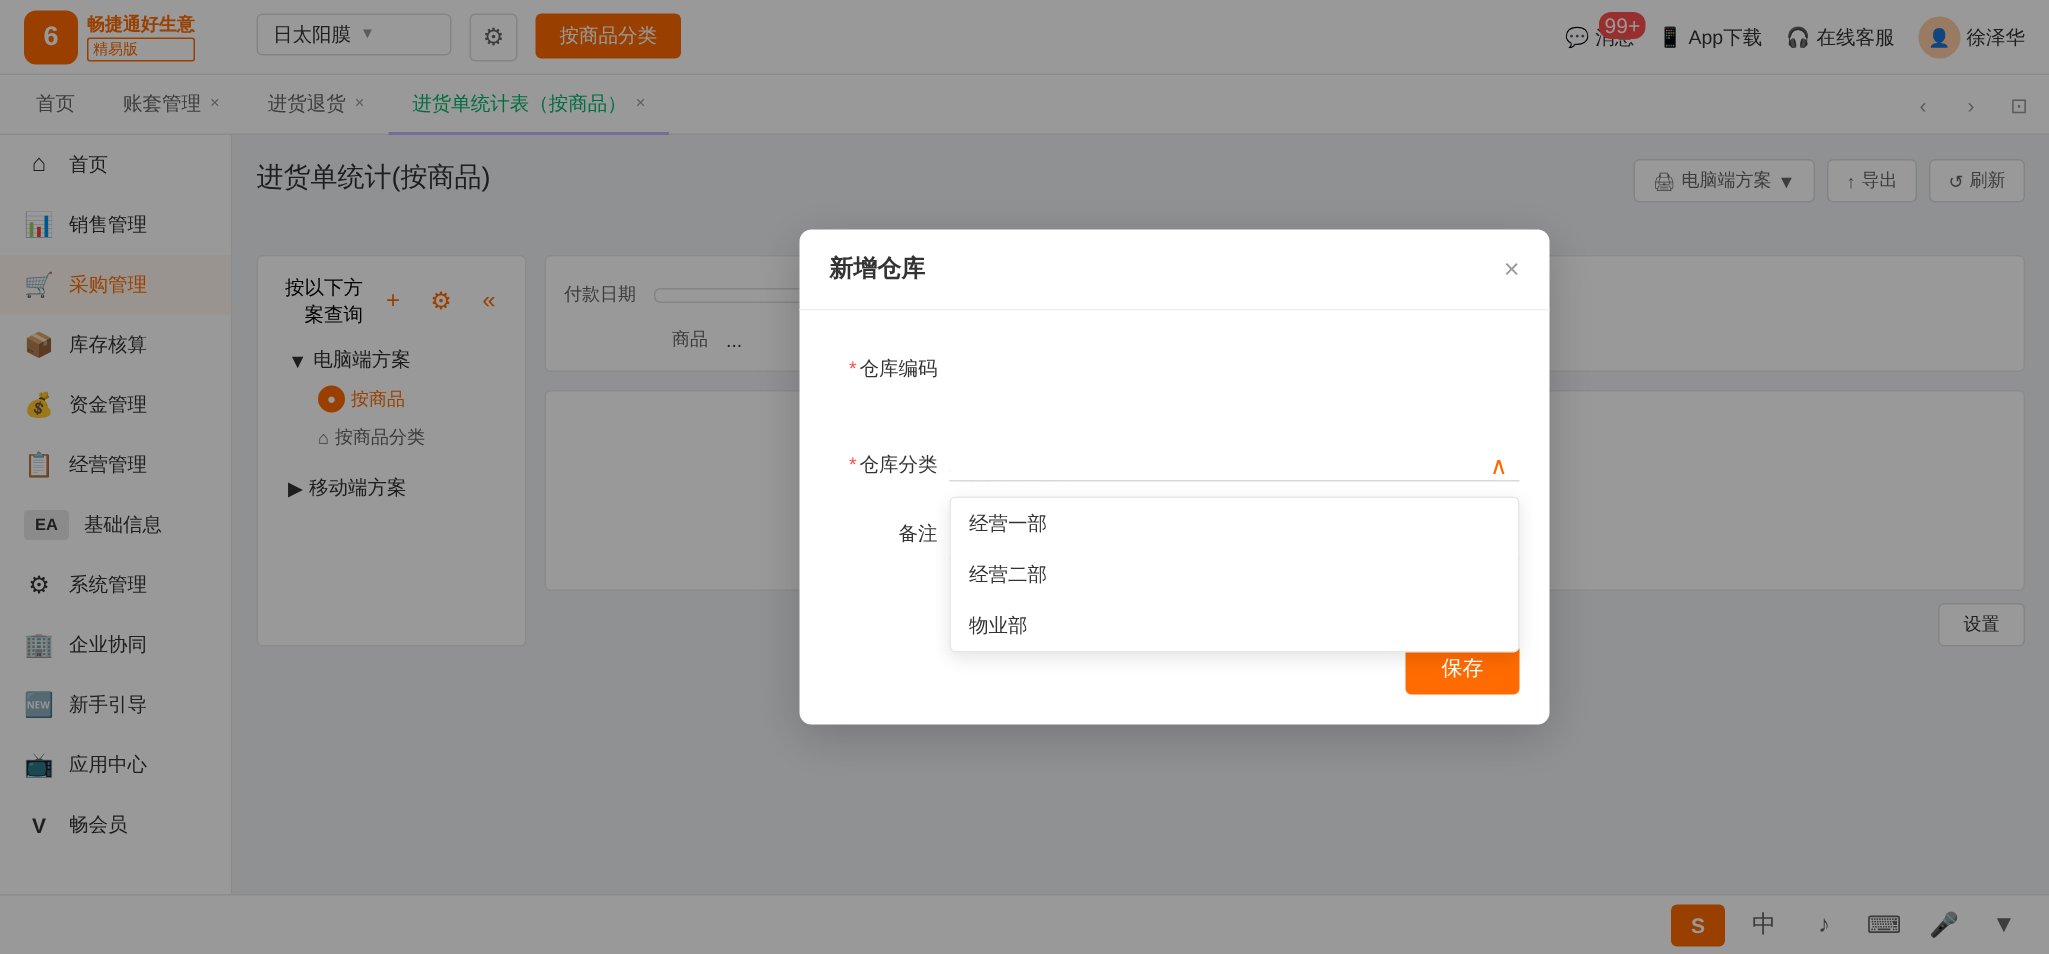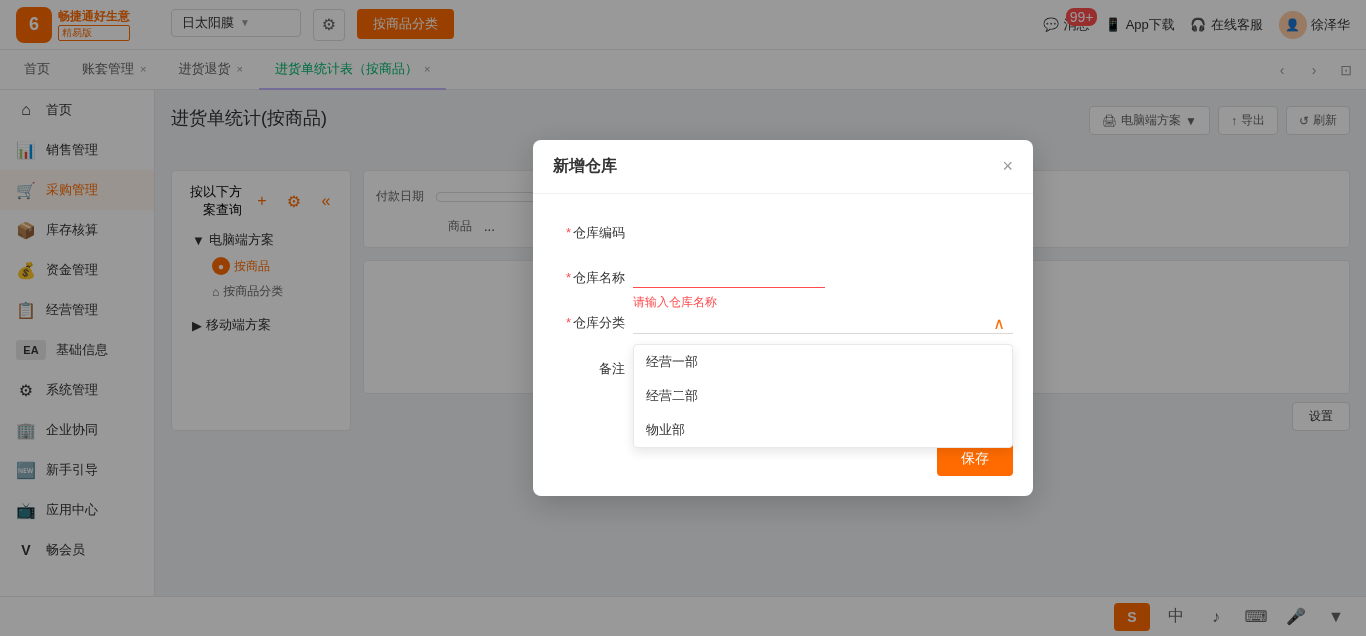--- a/index.html
+++ b/index.html
@@ -709,24 +709,20 @@
     <span class="modal-title">新增仓库</span>
     <span class="modal-close">×</span>
   </div>
   <div class="modal-body">
 
     <div class="form-item">
       <label class="form-label required">仓库编码</label>
     </div>
 
     <div class="form-item" style="flex-direction:column;">
-      <div style="display:flex;align-items:center;">
-        <label class="form-label required">仓库名称</label>
-        <input class="form-input error-border" type="text" style="">
-      </div>
       <div class="error-tip">请输入仓库名称</div>
     </div>
 
     <div class="form-item">
       <label class="form-label required">仓库分类</label>
       <div class="form-select-wrap">
         <input class="form-select-input" type="text" style="">
         <span class="select-arrow">∧</span>
         
         <div class="dropdown-list">

